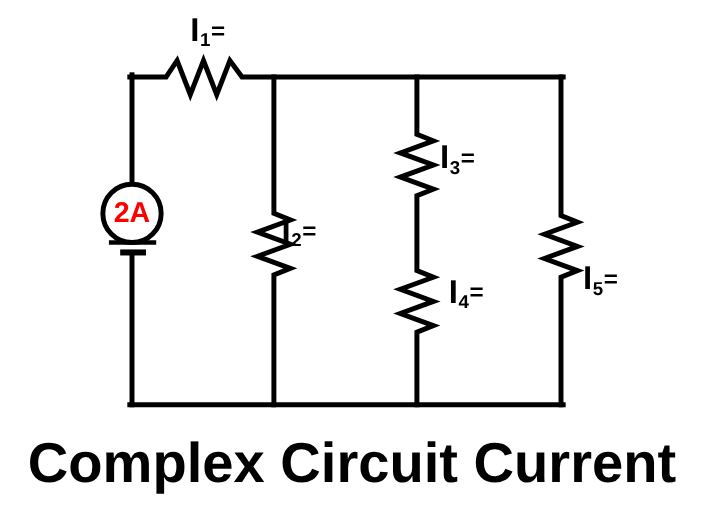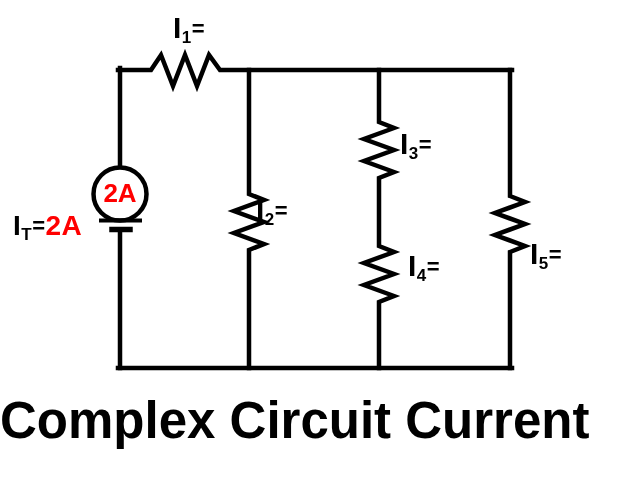--- a/index.html
+++ b/index.html
@@ -41,21 +41,21 @@
     font-size: 26px;
     line-height: 1;
     color: var(--hl, #FF0000);
     white-space: nowrap;
   }
   .title {
     position: absolute;
     left: 0;
     top: 395px;
     width: 640px;
-    text-align: left;
+    text-align: center;
     font-weight: bold;
     font-size: 51px;
     line-height: 1;
     color: var(--ink, #000000);
     white-space: nowrap;
   }
 </style>
 </head>
 <body>
 
@@ -96,21 +96,18 @@
   </div>
 
   <div class="clabel" style="left:408px; top:251px;">
     <span>I</span><sub>4</sub><span class="eq">=</span>
   </div>
 
   <div class="clabel" style="left:530px; top:211px;margin-top:28px;">
     <span>I</span><sub>5</sub><span class="eq">=</span>
   </div>
 
-  <div class="clabel total" style="left:13px; top:212px;">
-    <span>I</span><sub>T</sub><span class="eq">=</span><span class="red">2A</span>
-  </div>
 
   <div class="source-value">2A</div>
 
   <div class="title">Complex Circuit Current</div>
 
 </div>
 
 </body></html>

